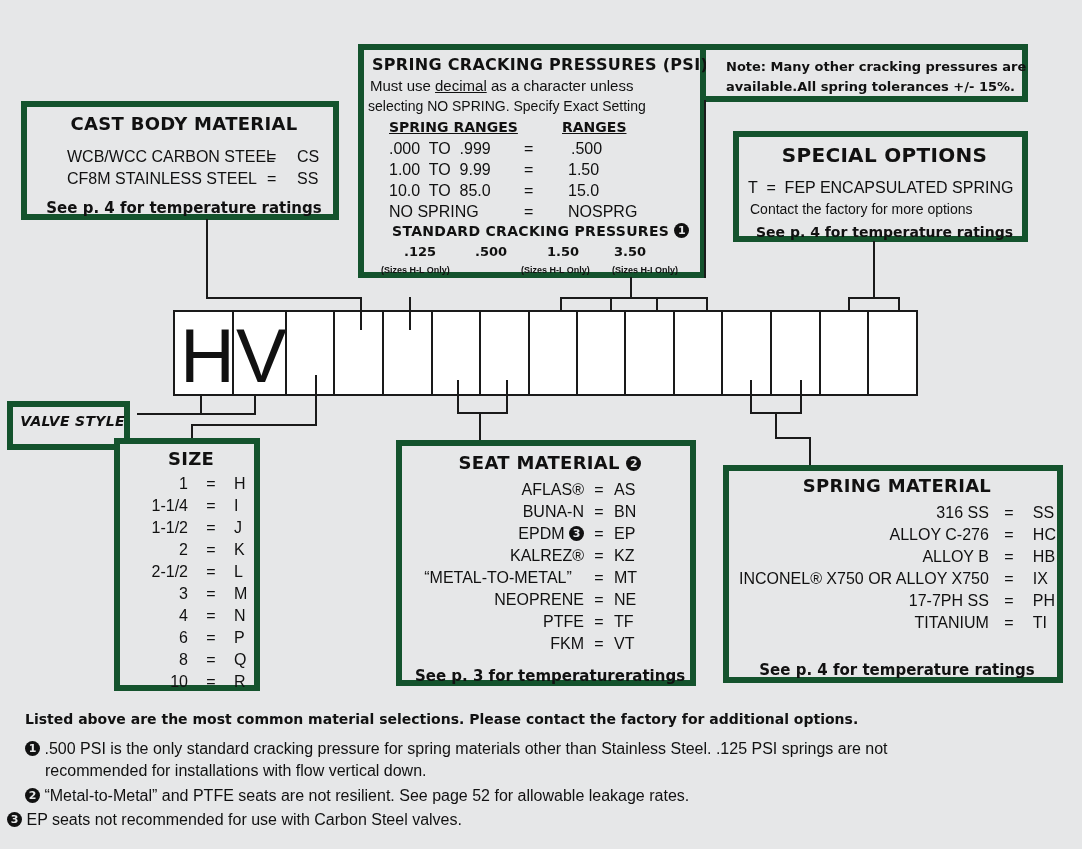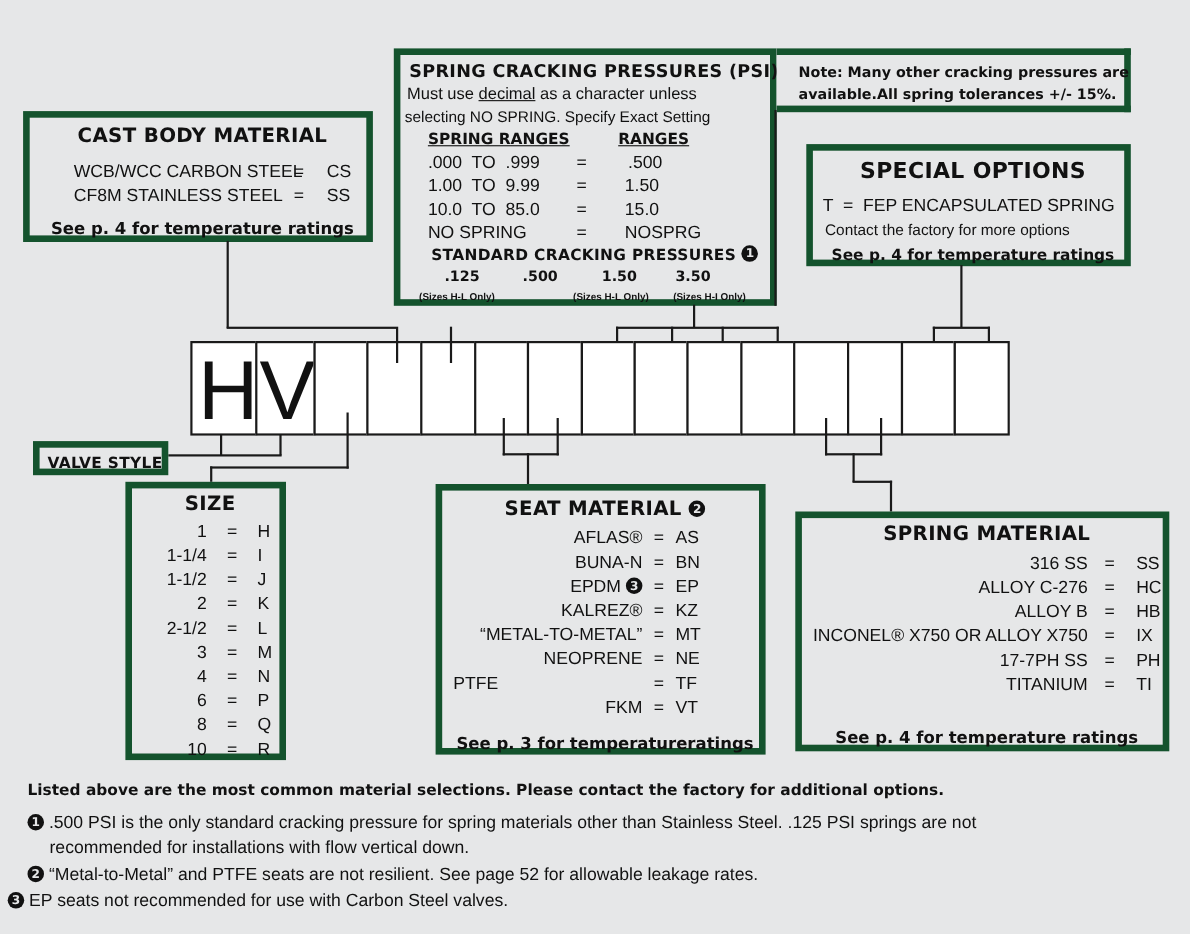--- a/index.html
+++ b/index.html
@@ -137,21 +137,21 @@
 <div class="ln" style="left:457px;top:412px;width:51px;height:2px;"></div>
 <div class="ln" style="left:479px;top:412px;width:2px;height:30px;"></div>
 
 <div class="ln" style="left:750px;top:380px;width:2px;height:34px;"></div>
 <div class="ln" style="left:800px;top:380px;width:2px;height:34px;"></div>
 <div class="ln" style="left:750px;top:412px;width:52px;height:2px;"></div>
 <div class="ln" style="left:775px;top:412px;width:2px;height:26px;"></div>
 <div class="ln" style="left:775px;top:437px;width:36px;height:2px;"></div>
 <div class="ln" style="left:809px;top:437px;width:2px;height:30px;"></div>
 
-<div class="box" style="left:30px;top:401px;width:123px;height:31px;">
+<div class="box" style="left:7px;top:401px;width:123px;height:49px;font-style:italic;">
   <div class="hdr abs" style="left:0;width:119px;top:6px;font-size:14px;">VALVE STYLE</div>
 </div>
 
 <div class="box" style="left:114px;top:438px;width:146px;height:253px;">
   <div class="hdr abs" style="left:0;width:142px;top:4px;font-size:18px;">SIZE</div>
   <table class="kv abs" style="left:10px;top:29px;">
     <tbody>
       <tr>
           <td style="width:58px;text-align:right;">1</td>
           <td style="width:46px;text-align:center;">=</td>
@@ -227,31 +227,31 @@
           <td style="text-align:right;"><span>EPDM</span> <span class="note-circle">3</span></td>
           <td style="text-align:center;">=</td>
           <td>EP</td>
         </tr>
       <tr>
           <td style="text-align:right;"><span>KALREZ®</span></td>
           <td style="text-align:center;">=</td>
           <td>KZ</td>
         </tr>
       <tr>
-          <td style="text-align:right;"><span>“METAL-TO-METAL”</span></td>
+          <td style="text-align:center;"><span>“METAL-TO-METAL”</span></td>
           <td style="text-align:center;">=</td>
           <td>MT</td>
         </tr>
       <tr>
           <td style="text-align:right;"><span>NEOPRENE</span></td>
           <td style="text-align:center;">=</td>
           <td>NE</td>
         </tr>
       <tr>
-          <td style="margin-top:44px;"><span>PTFE</span></td>
+          <td style="text-align:right;margin-top:44px;"><span>PTFE</span></td>
           <td style="text-align:center;">=</td>
           <td>TF</td>
         </tr>
       <tr>
           <td style="text-align:right;"><span>FKM</span></td>
           <td style="text-align:center;">=</td>
           <td>VT</td>
         </tr>
     </tbody>
   </table>

